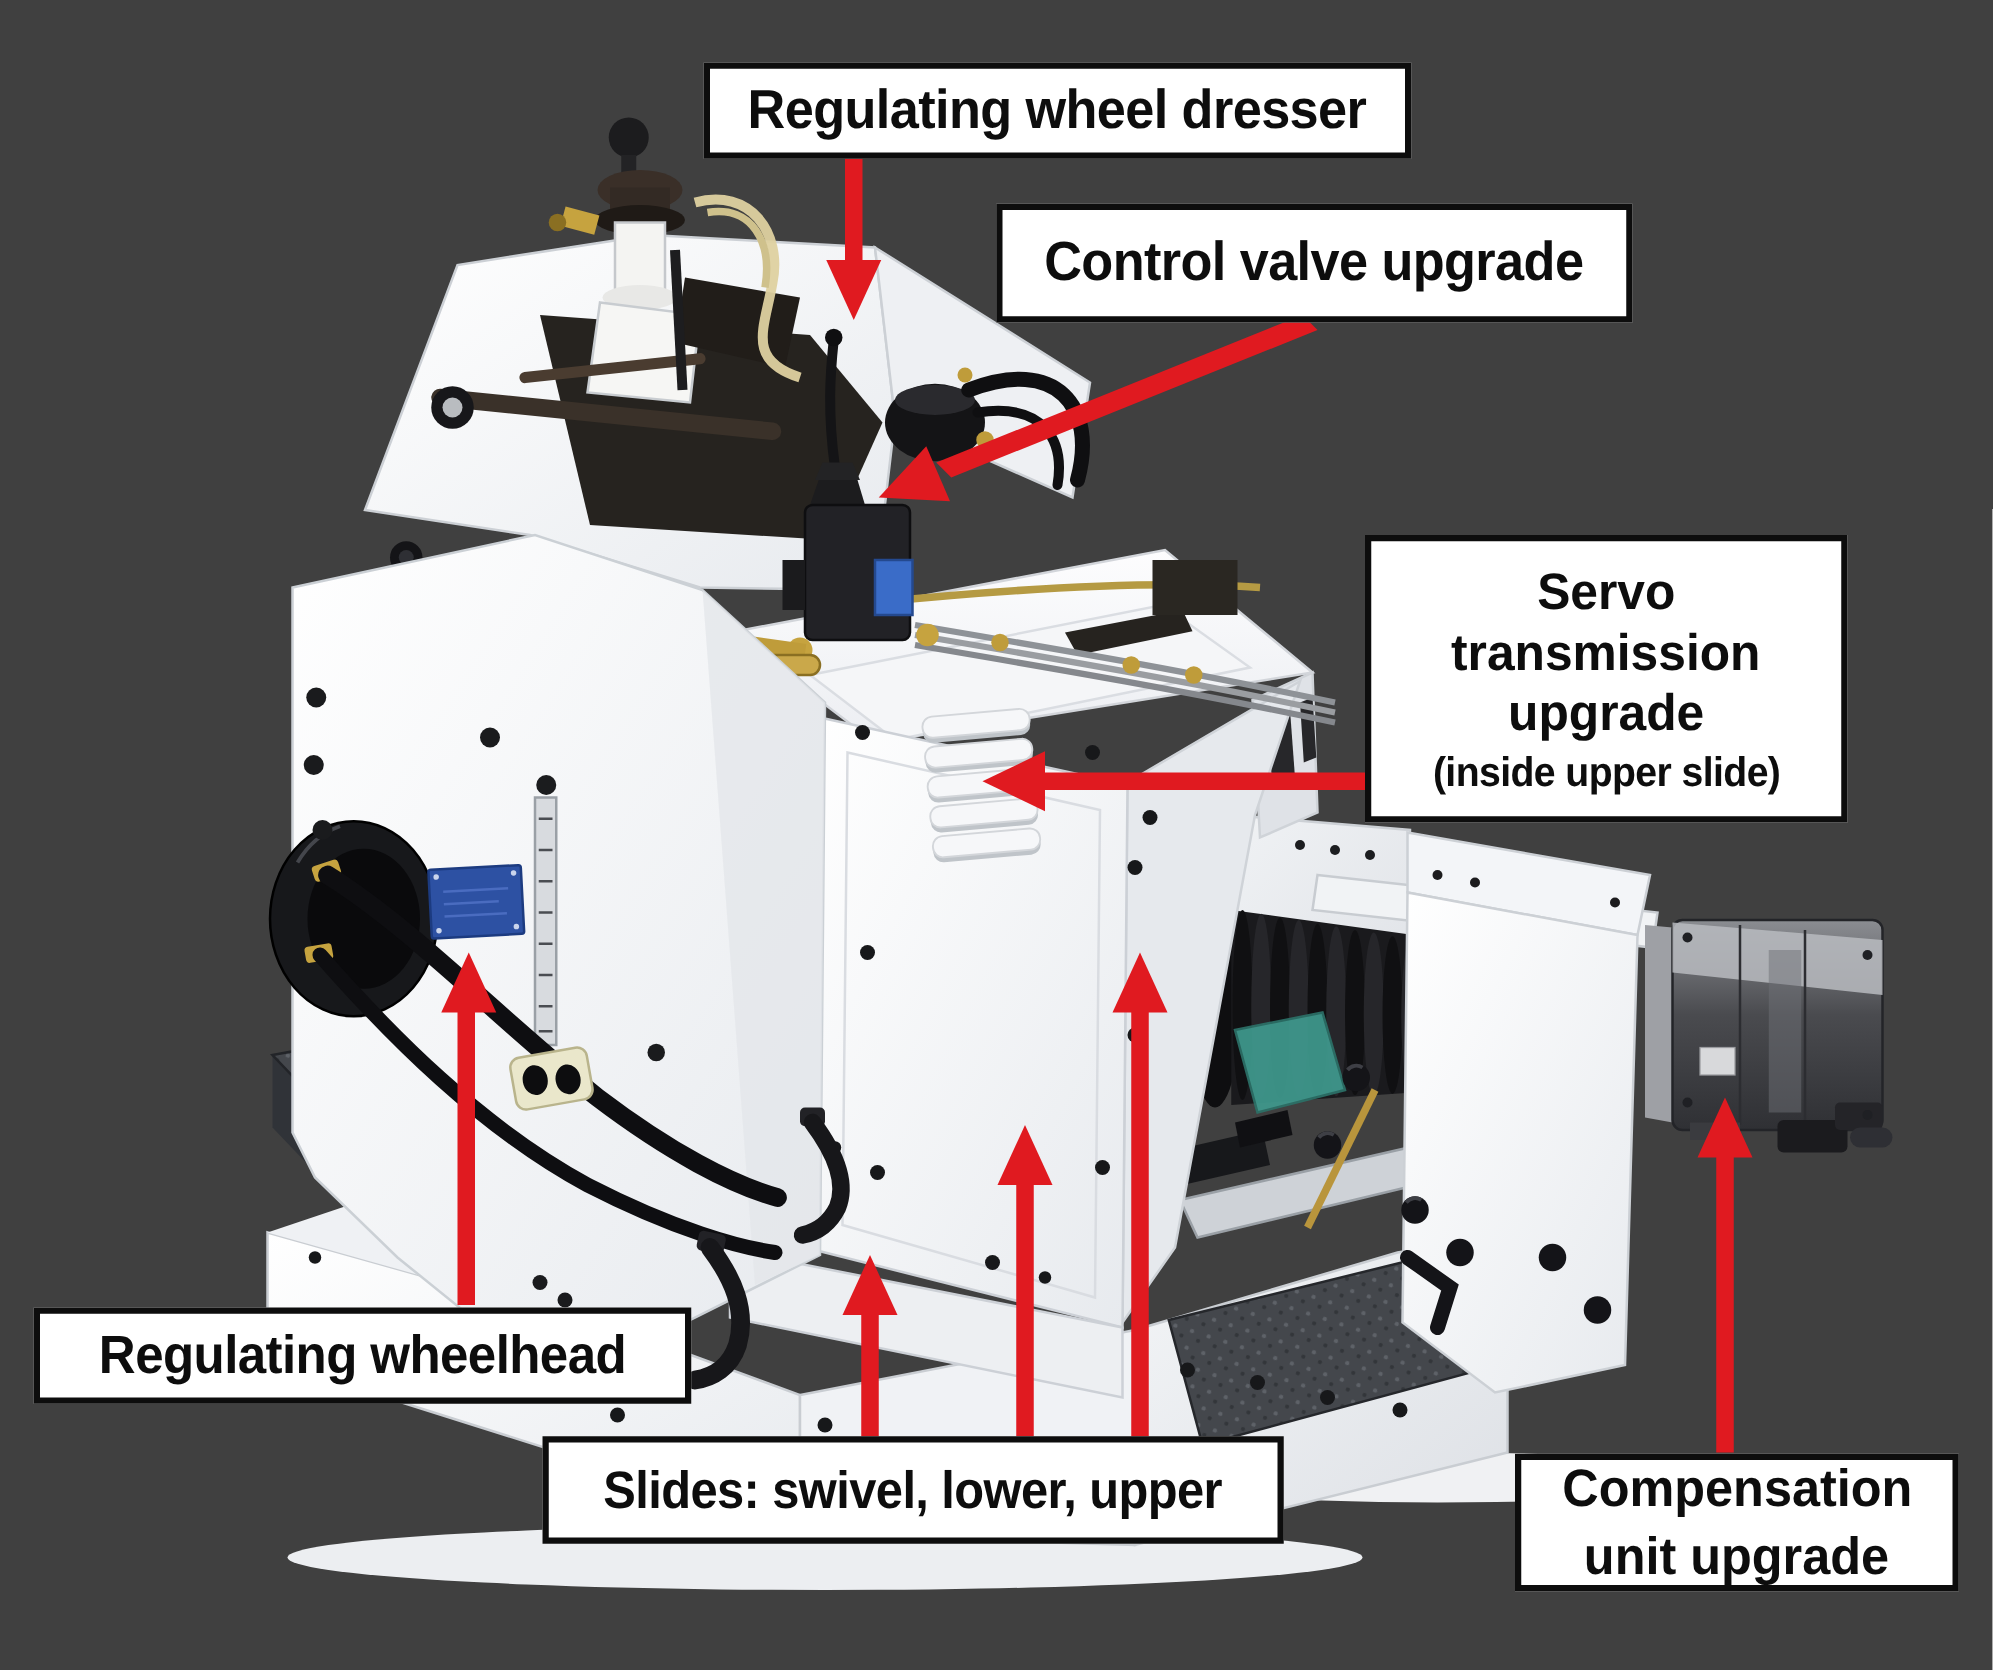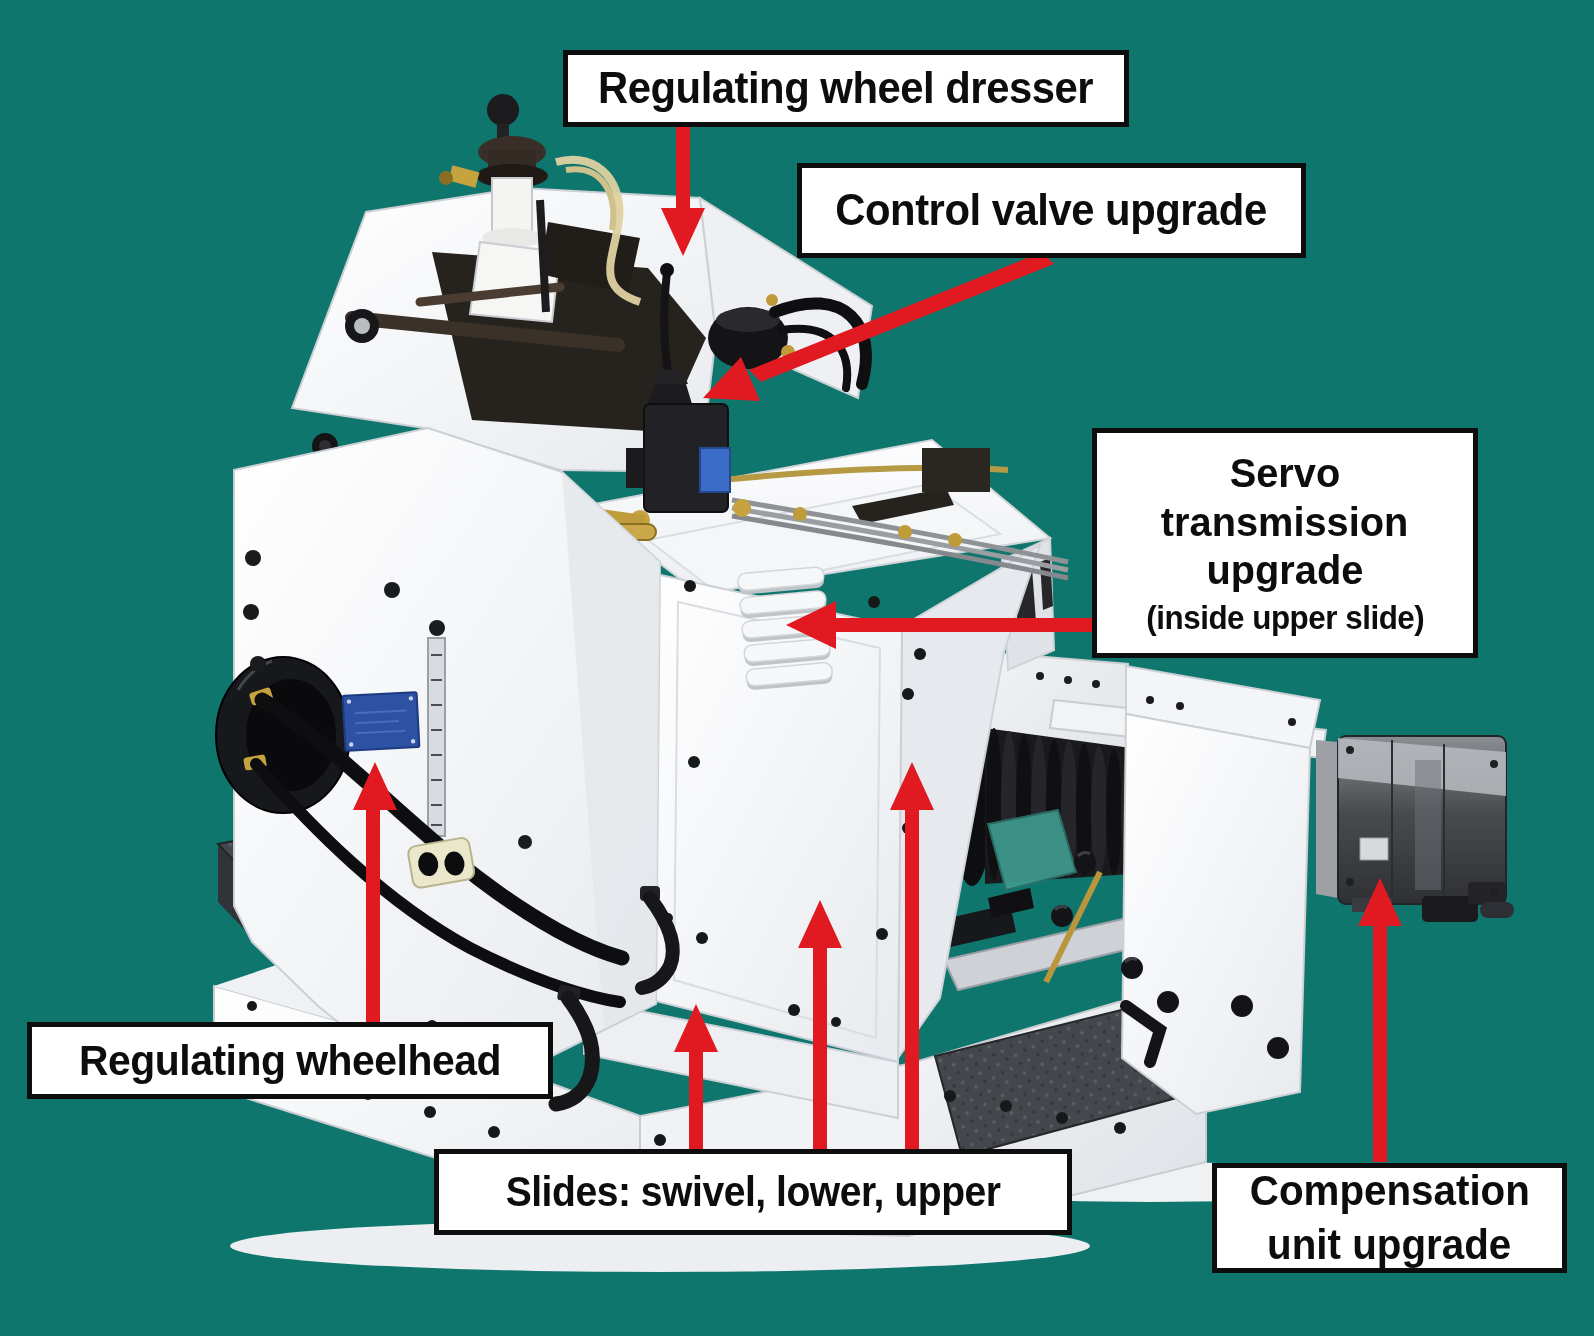--- a/index.html
+++ b/index.html
@@ -1,19 +1,19 @@
 <!DOCTYPE html>
 <html><head>
 <meta charset="utf-8">
 <style>
   html,body{margin:0;padding:0;background:#ffffff;}
   .stage{
     position:relative;
     width:1594px;height:1336px;
-    background:#0f766e;
+    background:#404040;
     overflow:hidden;
     font-family:"Liberation Sans", sans-serif;
   }
   .stage svg{position:absolute;left:0;top:0;}
   .label{
     position:absolute;
     box-sizing:border-box;
     background:#ffffff;
     border:5px solid #0d0d0d;
     color:#0d0d0d;
@@ -397,25 +397,25 @@
   <span class="fit t44">Control valve upgrade</span>
 </div>
 
 <div class="label" style="left:1092px;top:428px;width:386px;height:230px">
   <span class="servo-line">Servo</span>
   <span class="servo-line">transmission</span>
   <span class="servo-line">upgrade</span>
   <span class="fit tnote">(inside upper slide)</span>
 </div>
 
-<div class="label" style="left:27px;top:1022px;width:526px;height:77px">
+<div class="label" style="left:27px;top:1046px;width:526px;height:77px">
   <span class="fit t43">Regulating wheelhead</span>
 </div>
 
-<div class="label" style="left:434px;top:1149px;width:638px;height:86px">
+<div class="label" style="left:434px;top:1149px;width:593px;height:86px">
   <span class="fit t42" style="transform:scaleX(0.93)">Slides: swivel, lower, upper</span>
 </div>
 
 <div class="label" style="left:1212px;top:1163px;width:355px;height:110px">
   <span class="comp-line">Compensation</span>
   <span class="comp-line">unit upgrade</span>
 </div>
 
 </div>
 

